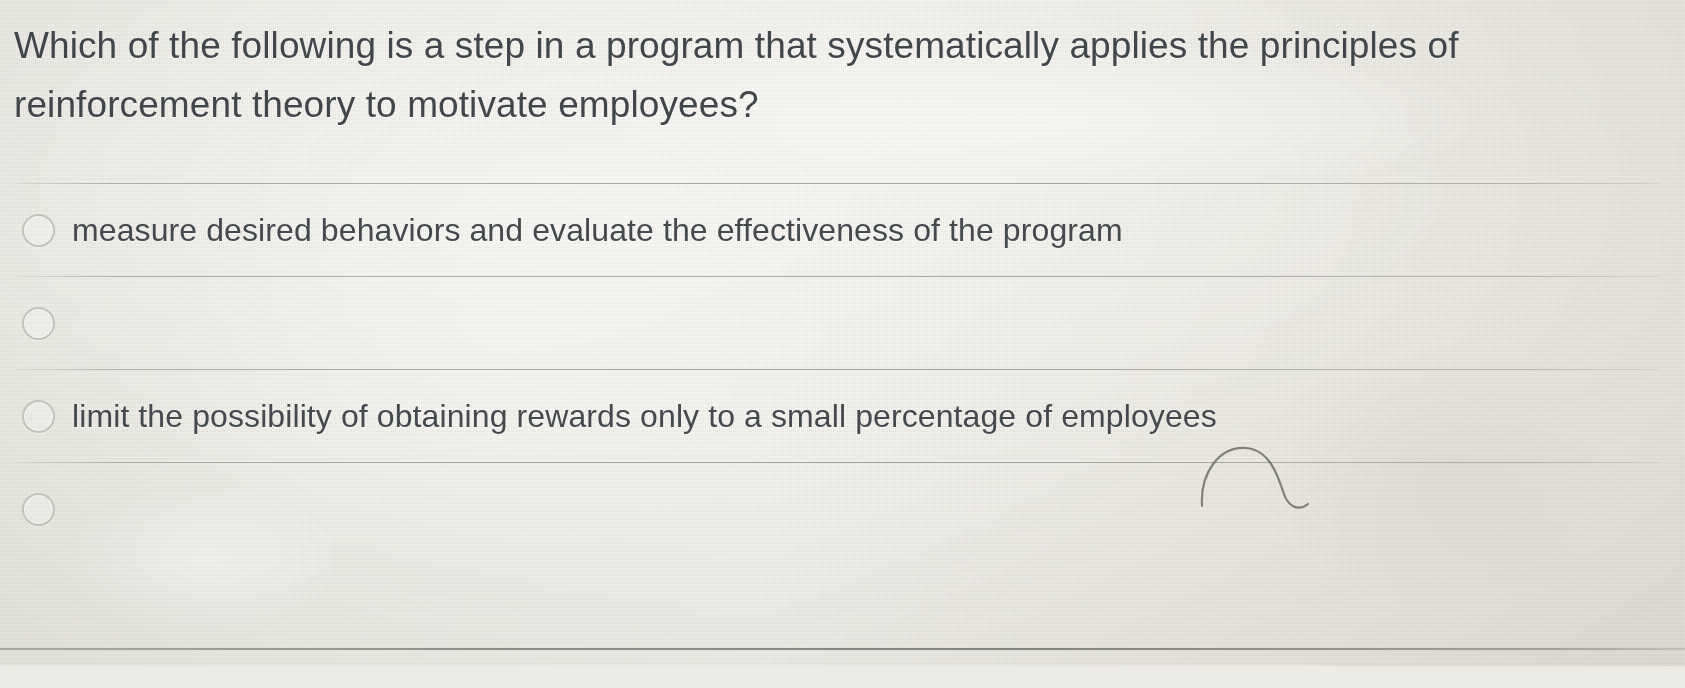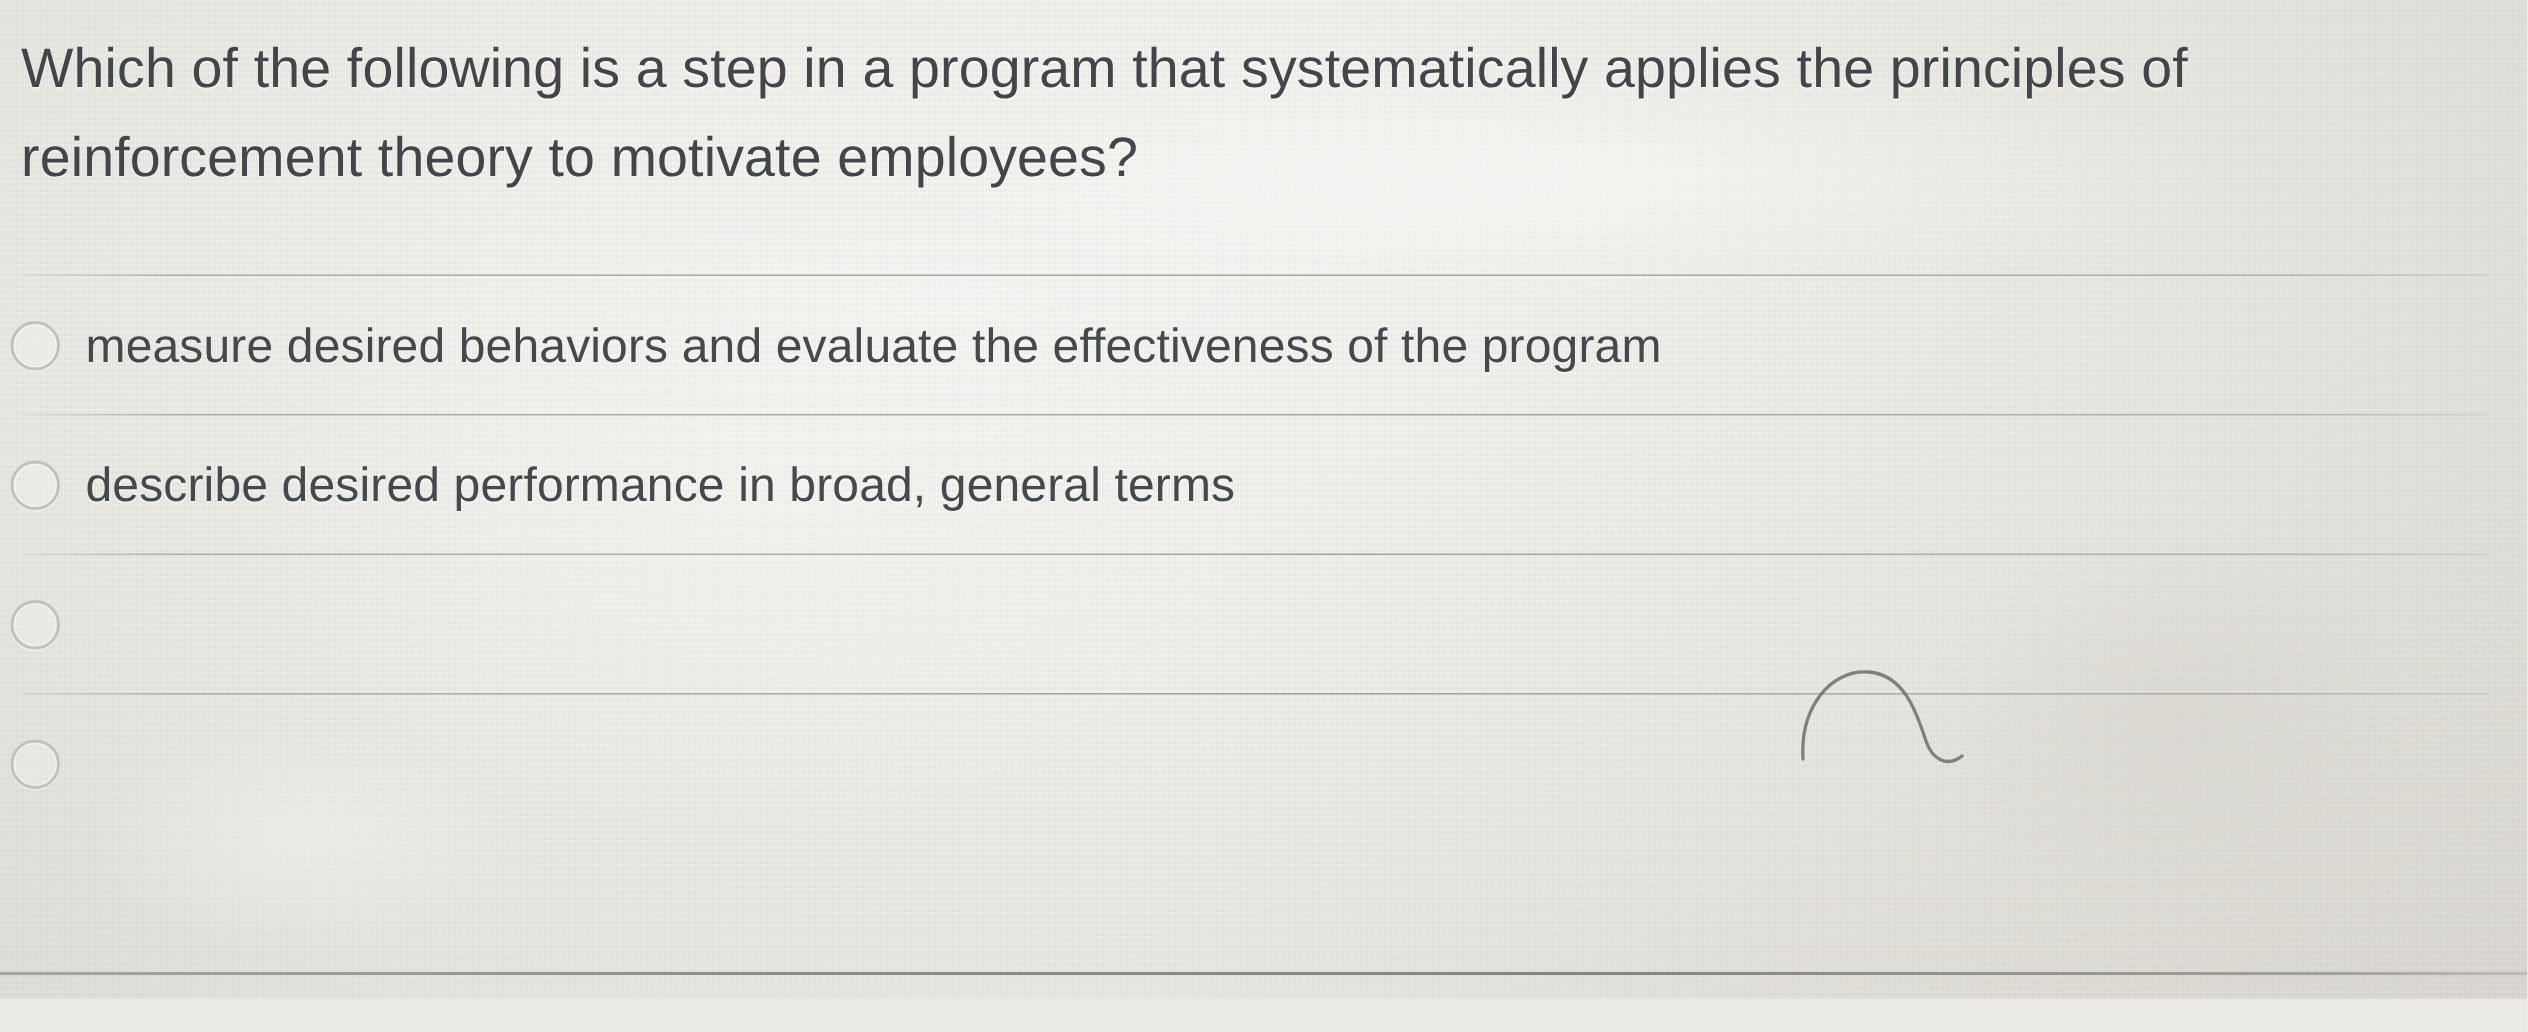--- a/index.html
+++ b/index.html
@@ -71,21 +71,21 @@
   .divider {
     height: 1px;
     margin: 0 26px 0 16px;
     background: linear-gradient(90deg, rgba(145,145,140,0.15) 0%, rgba(138,138,132,0.62) 6%, rgba(132,132,126,0.70) 55%, rgba(140,140,134,0.55) 92%, rgba(150,150,146,0.20) 100%);
   }
   .option-row {
     position: relative;
     height: 92px;
     display: flex;
     align-items: center;
-    padding-left: 7px;
+    padding-left: 22px;
   }
   .radio {
     flex: 0 0 auto;
     width: 29px;
     height: 29px;
     border-radius: 50%;
     border: 2px solid #c2c2ba;
     background: rgba(255,255,255,0.22);
     box-shadow: inset 0 0 0 1px rgba(255,255,255,0.45), 0 1px 1px rgba(255,255,255,0.5);
     margin-right: 17px;
@@ -134,26 +134,26 @@
 
     <div class="divider"></div>
     <div class="option-row">
       <span class="radio"></span>
       <span class="option-label">measure desired behaviors and evaluate the effectiveness of the program</span>
     </div>
 
     <div class="divider"></div>
     <div class="option-row">
       <span class="radio"></span>
-      <span class="option-label">describe desired performance in broad, general terms</span>
     </div>
 
     <div class="divider"></div>
     <div class="option-row">
       <span class="radio"></span>
+      <span class="option-label">limit the possibility of obtaining rewards only to a small percentage of employees</span>
     </div>
 
     <div class="divider"></div>
     <div class="option-row">
       <span class="radio"></span>
     </div>
 
   </div>
 
   <div id="pen-mark">

